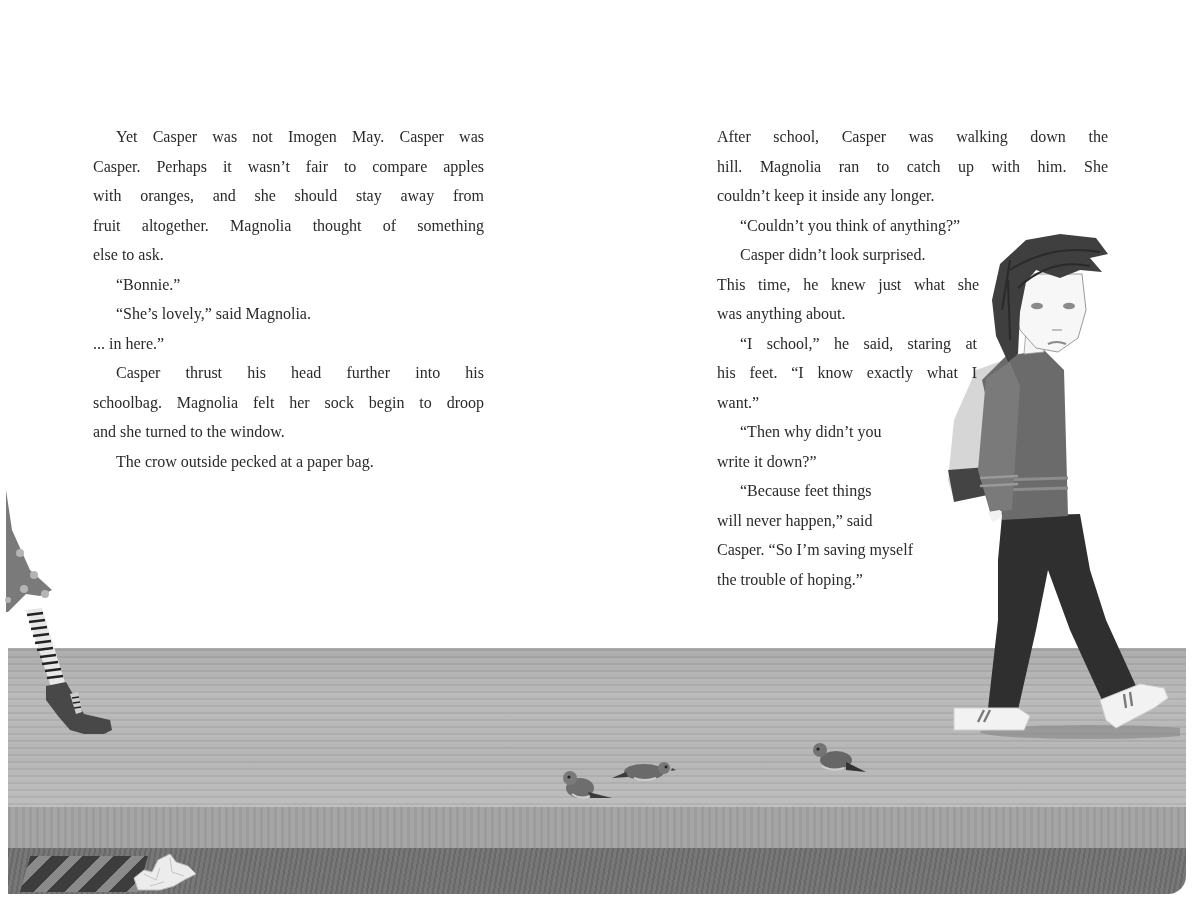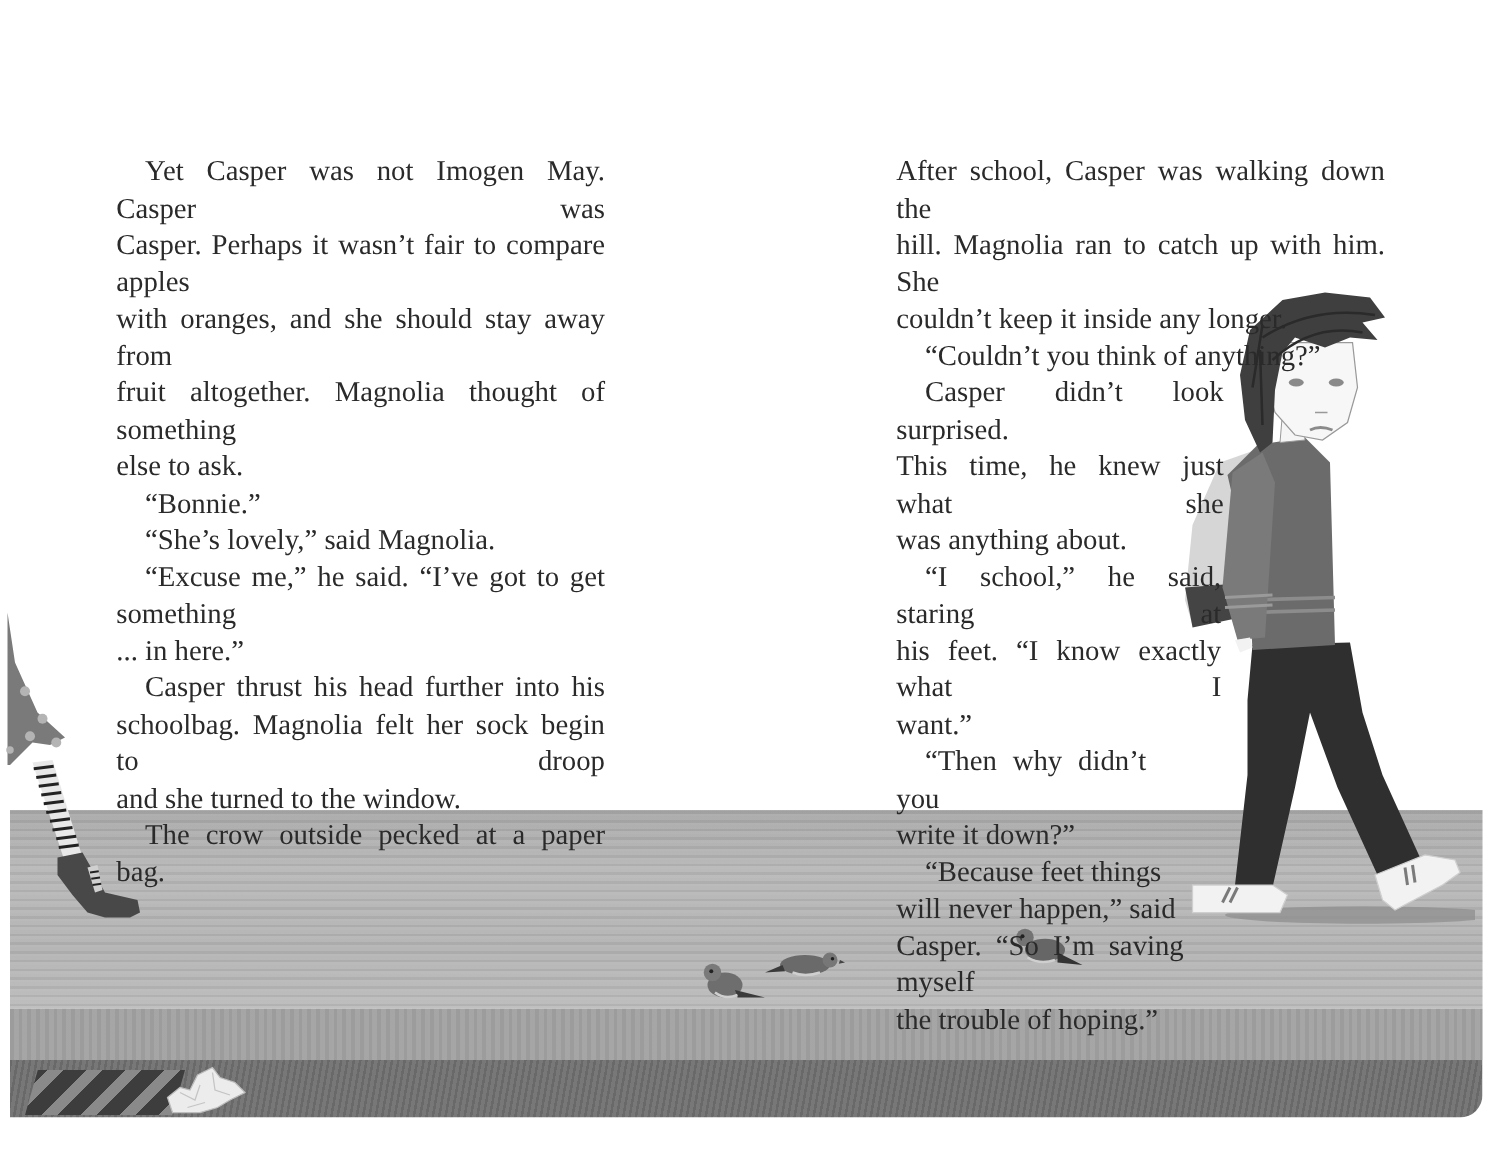--- a/index.html
+++ b/index.html
@@ -9,21 +9,21 @@
     font-family: "DejaVu Serif", "Liberation Serif", serif;
     color: #222;
   }
   .page { position: absolute; top: 0; height: 922px; }
   .page-left { left: 0; width: 600px; }
   .page-right { left: 600px; width: 601px; }
 
   .text-block {
     position: absolute;
     font-family: "Liberation Serif", "DejaVu Serif", serif;
-    font-size: 23px;
+    font-size: 16px;
     line-height: 29.5px;
     color: #2a2a2a;
     z-index: 5;
   }
   .text-block p { margin: 0; text-align: justify; text-align-last: left; }
   .text-block p.indent { text-indent: 23px; }
   .left-text { left: 93px; top: 122px; width: 391px; }
   .right-text { left: 717px; top: 122px; width: 391px; }
   .line { display: block; }
   .just { text-align: justify; text-align-last: justify; }
@@ -76,21 +76,20 @@
     <span class="line just" style="text-indent:0">fruit altogether. Magnolia thought of something</span>
     <span class="line" style="text-indent:0">else to ask.</span>
   </p>
   <p class="indent">
       <span class="line">“Bonnie.”</span>
     </p>
   <p class="indent">
       <span class="line">“She’s lovely,” said Magnolia.</span>
     </p>
   <p class="indent">
-    <span class="line just">“Excuse me,” he said. “I’ve got to get something</span>
     <span class="line" style="text-indent:0">... in here.”</span>
   </p>
   <p class="indent">
     <span class="line just">Casper thrust his head further into his</span>
     <span class="line just" style="text-indent:0">schoolbag. Magnolia felt her sock begin to droop</span>
     <span class="line" style="text-indent:0">and she turned to the window.</span>
   </p>
   <p class="indent">
       <span class="line">The crow outside pecked at a paper bag.</span>
     </p>

